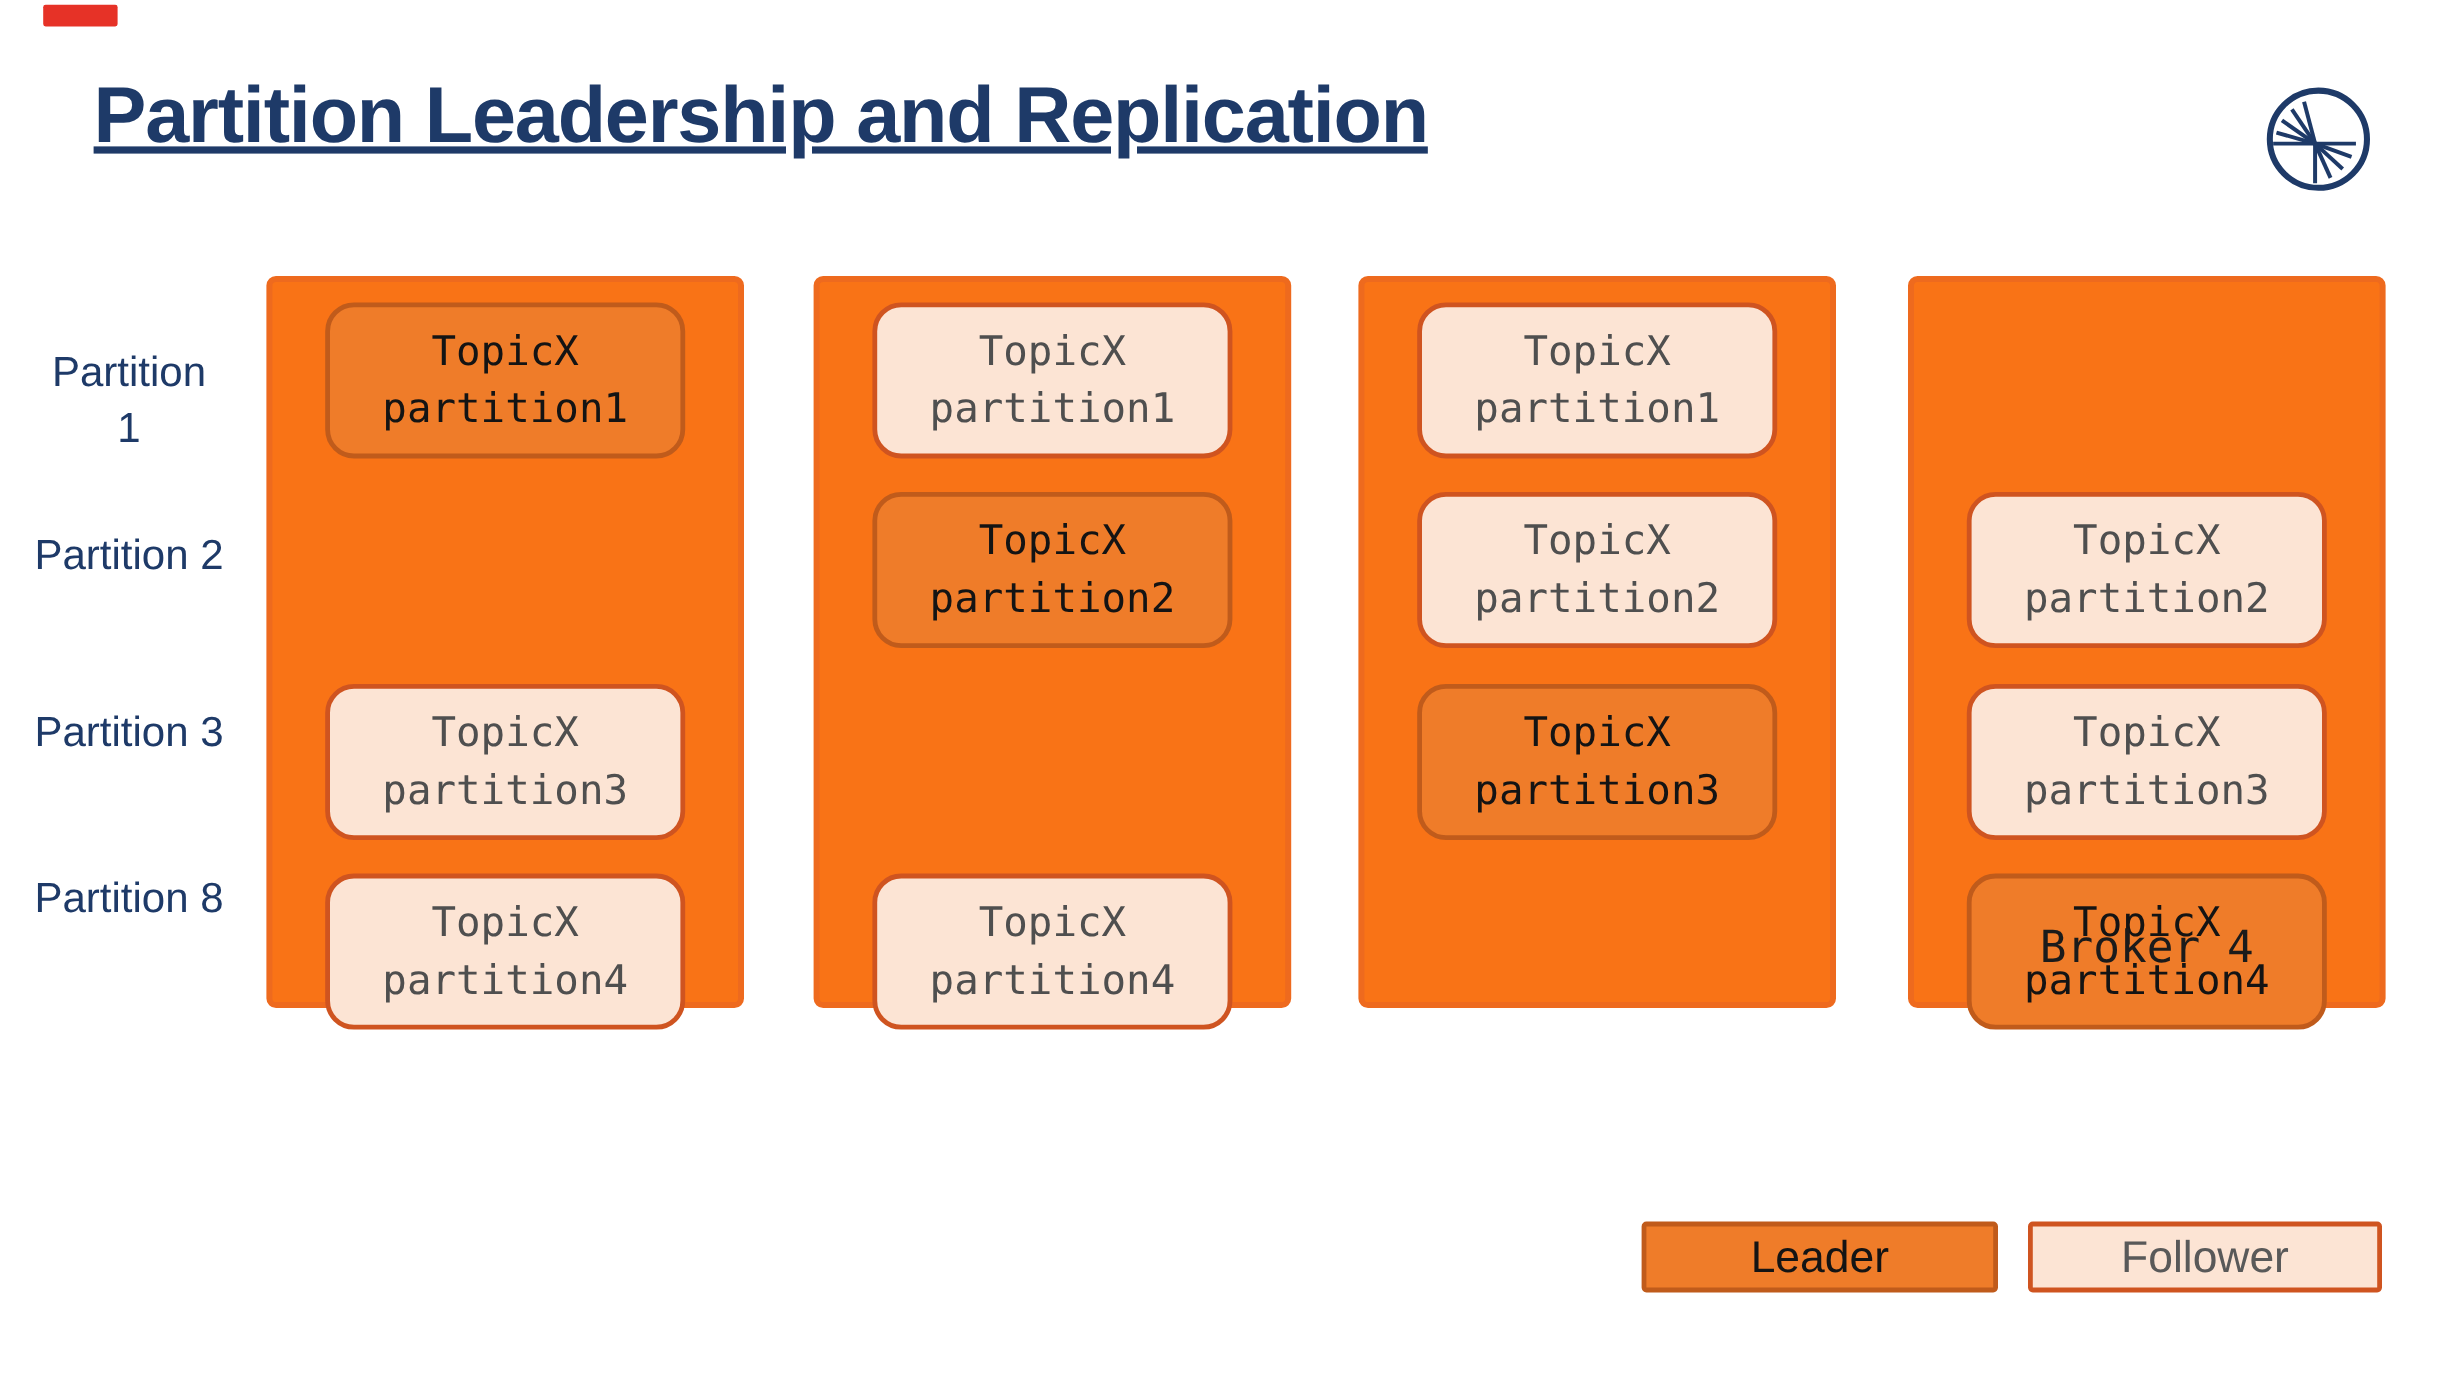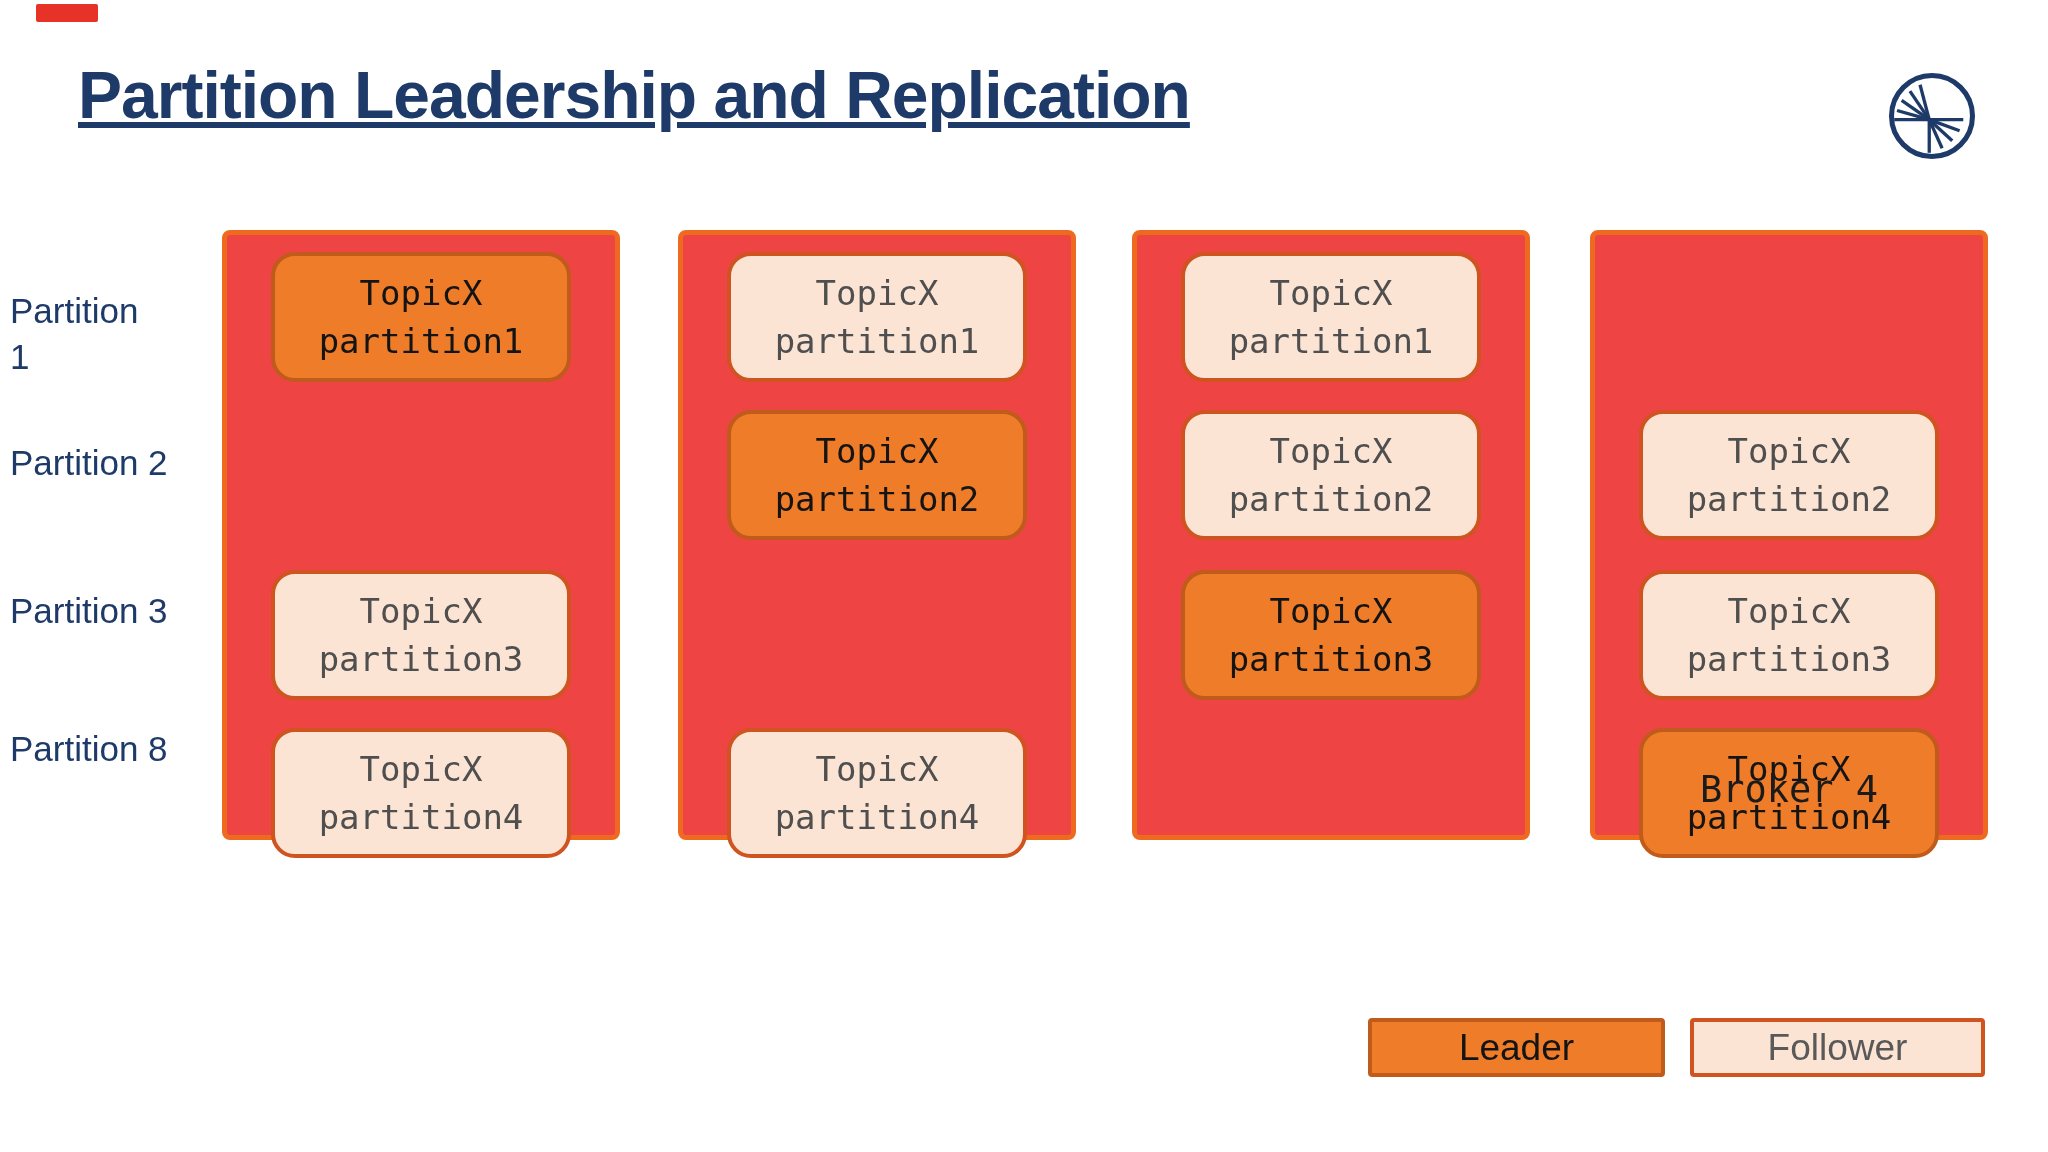--- a/index.html
+++ b/index.html
@@ -13,29 +13,29 @@
     background:var(--red-mark,#e63227);border-radius:2px;
   }
   .title{
     position:absolute;left:78px;top:62px;margin:0;
     font-size:66px;font-weight:bold;line-height:1;letter-spacing:-1px;
     color:var(--navy,#1e3a68);
     text-decoration:underline;
   }
   .logo{position:absolute;left:1886px;top:70px;width:92px;height:92px;}
   .row-label{
-    position:absolute;left:10px;width:195px;
+    position:absolute;left:10px;width:195px;text-align:center;
     font-size:35px;line-height:1.32;color:var(--navy,#1e3a68);
     white-space:pre-line;
   }
   .rl1{top:288px}.rl2{top:440px}.rl3{top:588px}.rl4{top:726px}
   .broker{
     position:absolute;top:230px;width:398px;height:610px;box-sizing:border-box;
     border:5px solid var(--broker-border,#ee6a1e);border-radius:8px;
-    background:#ef4444;
+    background:#f97316;
   }
   .b1{left:222px}.b2{left:678px}.b3{left:1132px}.b4{left:1590px}
   .cell{
     position:absolute;left:44px;width:300px;height:130px;box-sizing:border-box;
     border-radius:24px;display:flex;align-items:center;justify-content:center;
     text-align:center;white-space:pre-line;
     font-family:"DejaVu Sans Mono", monospace;font-size:34px;line-height:1.42;
   }
   .r1{top:17px}.r2{top:175px}.r3{top:335px}.r4{top:493px}
   .leader{

